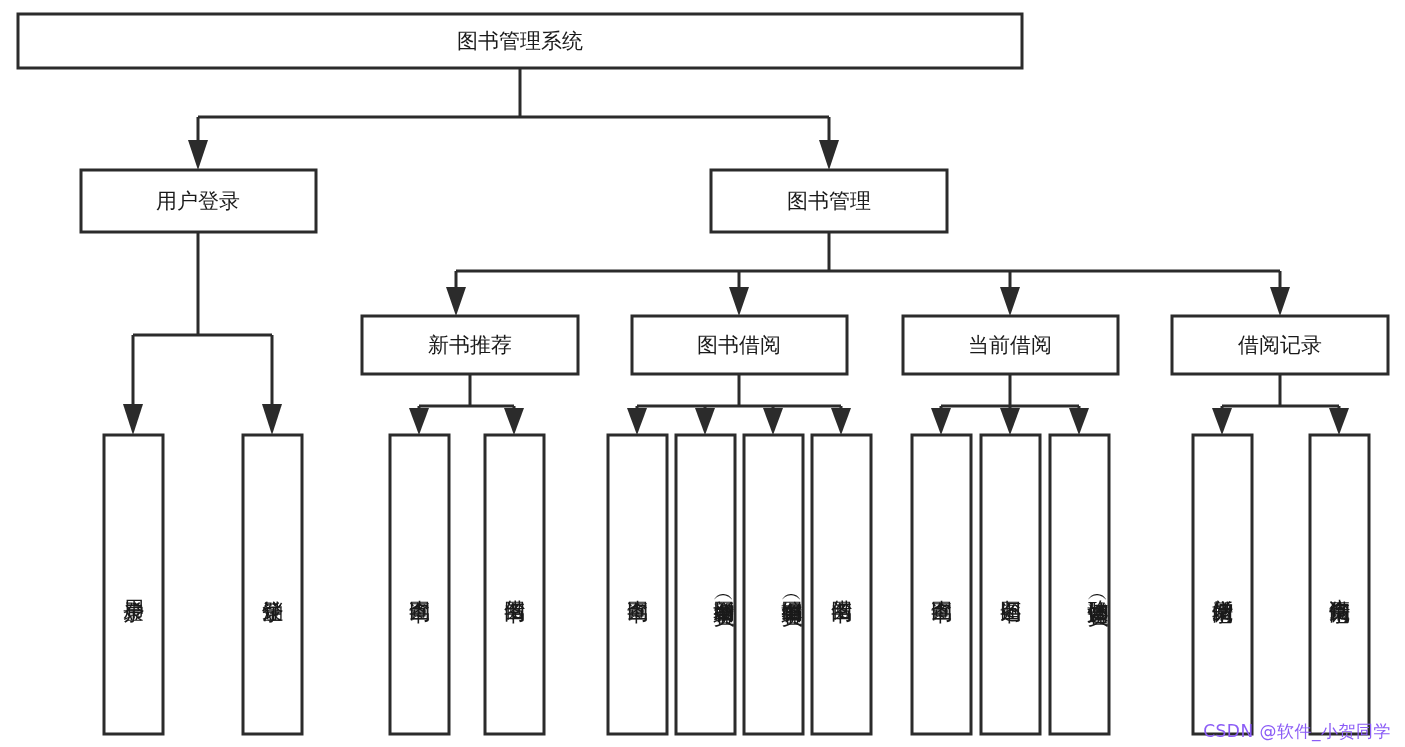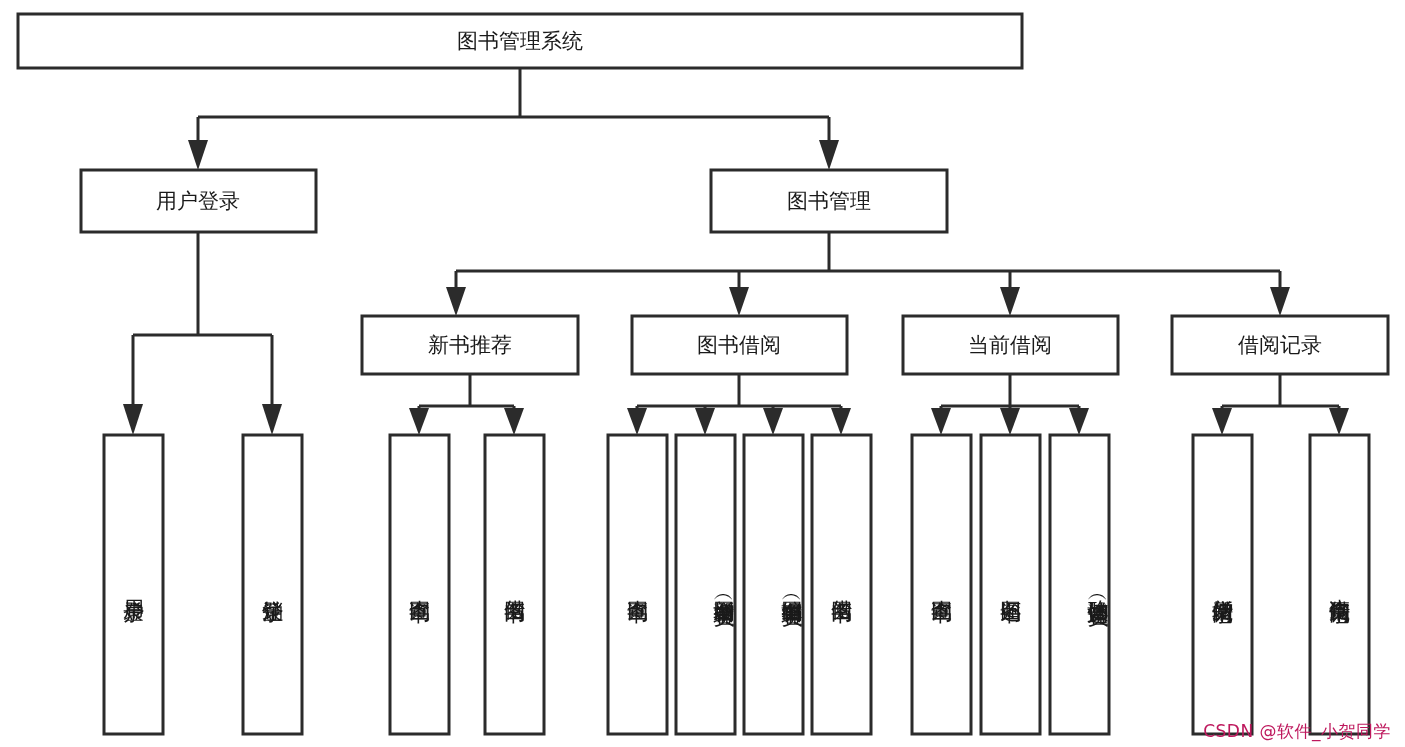--- a/index.html
+++ b/index.html
@@ -65,21 +65,21 @@
     letter-spacing: 1px;
     pointer-events: none;
     overflow: hidden;
   }
   .watermark {
     position: absolute;
     right: 14px;
     bottom: 4px;
     font-family: "DejaVu Sans", "Liberation Sans", sans-serif;
     font-size: 17px;
-    color: #be185d;
+    color: #8b5cf6;
     white-space: nowrap;
     letter-spacing: 0.5px;
   }
 </style>
 </head>
 <body>
 
 <div id="diagram-root">
 
   <svg id="diagram-svg" viewBox="0 0 1405 747">

